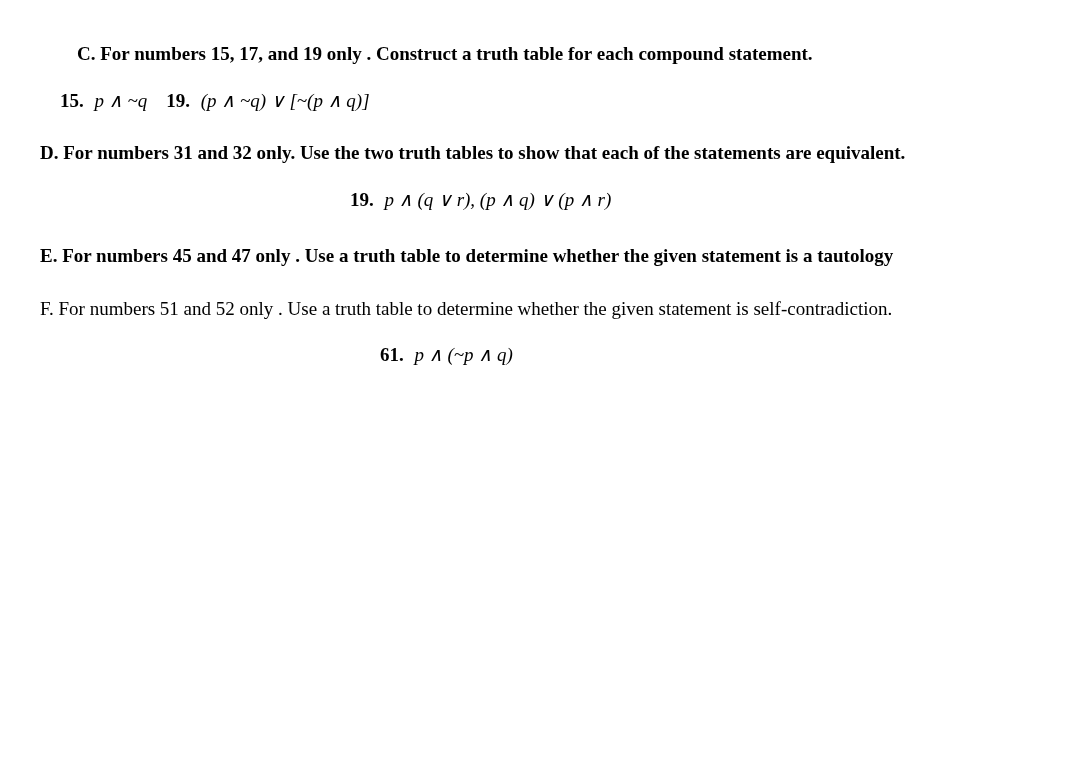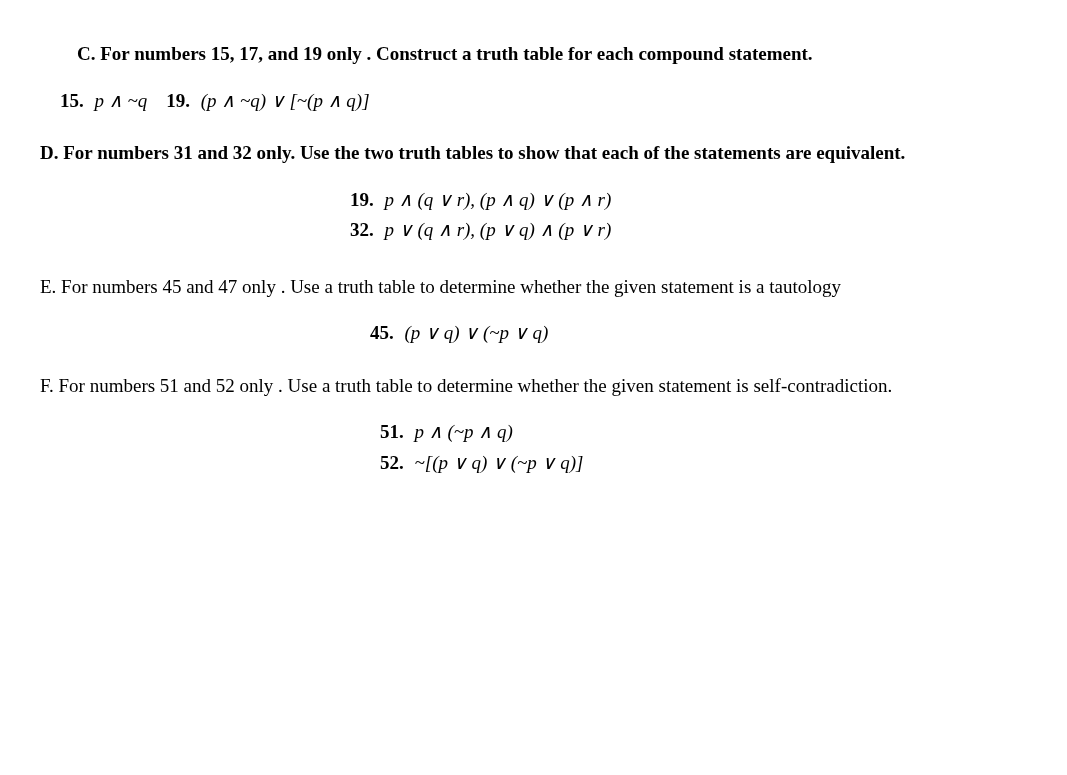--- a/index.html
+++ b/index.html
@@ -47,21 +47,21 @@
     .centered-block {
       margin-left: 310px;
       margin-top: 10px;
       margin-bottom: 28px;
     }
     .centered-block .prob {
       display: block;
       margin: 2px 0;
     }
     .section-e {
-      font-weight: normal;
+      font-weight: bold;
       margin-bottom: 10px;
     }
     .centered-block-e {
       margin-left: 330px;
       margin-top: 18px;
       margin-bottom: 24px;
     }
     .centered-block-e .prob {
       display: block;
       margin: 2px 0;
@@ -94,37 +94,25 @@
     <span class="math">(p ∧ ~q) ∨ [~(p ∧ q)]</span>
   </span>
 </div>
 
 <div class="section-d">D.  For numbers 31 and 32 only.  Use the two truth tables to show that each of the statements are equivalent.</div>
 <div class="centered-block">
   <span class="prob">
     <span class="pn">19.</span>
     <span class="math">p ∧ (q ∨ r), (p ∧ q) ∨ (p ∧ r)</span>
   </span>
-  <span class="prob">
-    <span class="pn">32.</span>
-    <span class="math">p ∨ (q ∧ r), (p ∨ q) ∧ (p ∨ r)</span>
-  </span>
 </div>
 
 <div class="section-e">E.   For numbers 45 and 47 only .  Use a truth table to determine whether the given statement is a tautology</div>
 <div class="centered-block-e">
-  <span class="prob">
-    <span class="pn">45.</span>
-    <span class="math">(p ∨ q) ∨ (~p ∨ q)</span>
-  </span>
 </div>
 
 <div class="section-f">F.  For numbers 51 and 52 only .  Use a truth table to determine whether the given statement is self-contradiction.</div>
 <div class="centered-block-f">
   <span class="prob">
-    <span class="pn">51.</span>
+    <span class="pn">61.</span>
     <span class="math">p ∧ (~p ∧ q)</span>
-  </span>
-  <span class="prob">
-    <span class="pn">52.</span>
-    <span class="math">~[(p ∨ q) ∨ (~p ∨ q)]</span>
   </span>
 </div>
 
 </body></html>

